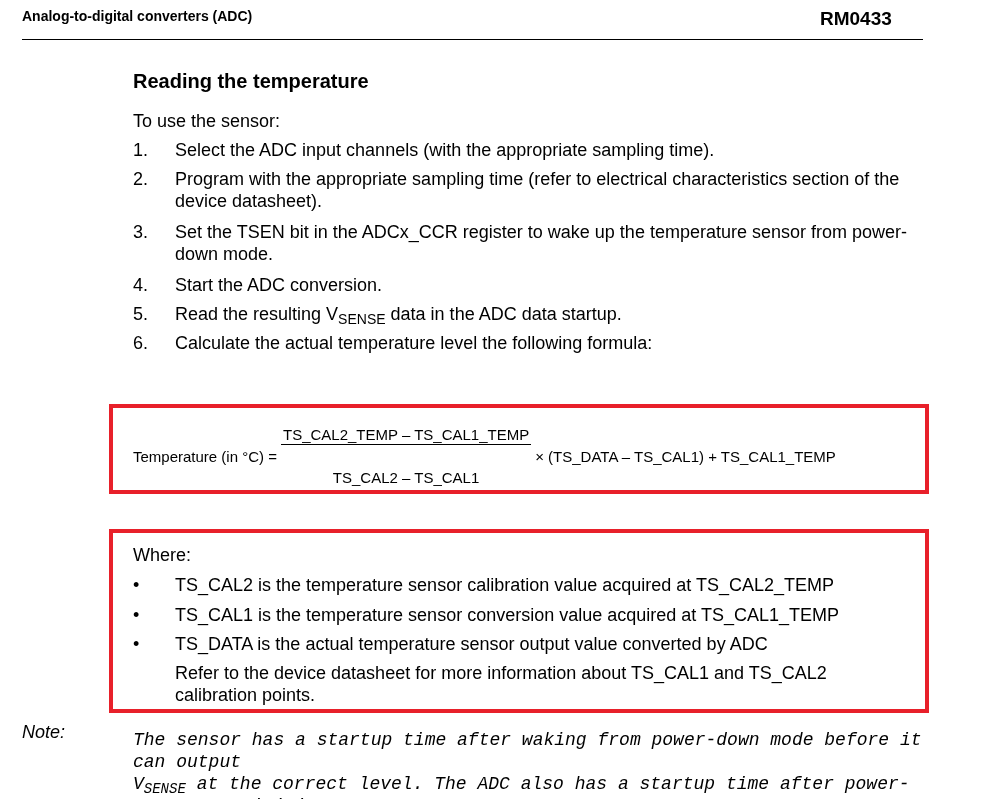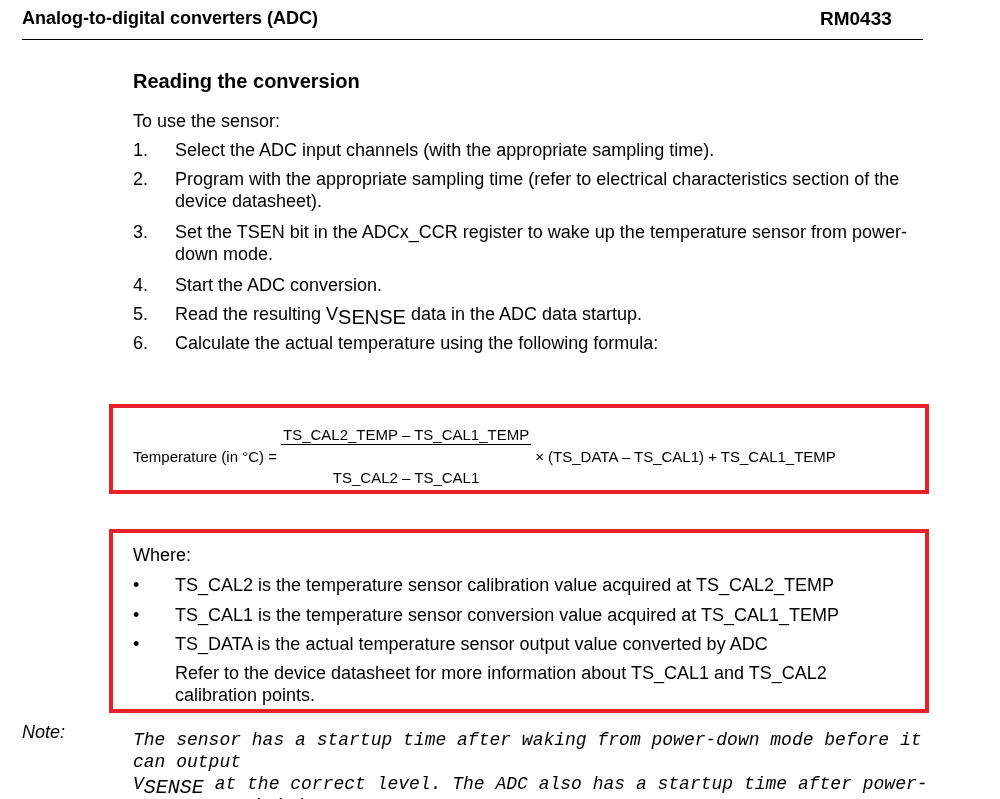--- a/index.html
+++ b/index.html
@@ -1,66 +1,66 @@
 <!DOCTYPE html>
 <html><head>
 <meta charset="utf-8">
 <style>
   html, body { margin:0; padding:0; background:#ffffff; }
   body { width:1000px; height:799px; position:relative; overflow:hidden;
          font-family:"Liberation Sans", sans-serif; color:#000; }
   .abs { position:absolute; }
-  .hdr-left { left:22px; top:8px; font-size:18px; font-weight:bold; }
+  .hdr-left { left:22px; top:8px; font-size:14px; font-weight:bold; }
   .hdr-right { left:820px; top:8px; font-size:19px; font-weight:bold; }
   .hdr-rule { left:22px; top:39px; width:901px; height:1px; background:#000; }
   .section-title { left:133px; top:70px; font-size:20px; font-weight:bold; }
   .body-text { font-size:18px; line-height:22px; }
   .intro { left:133px; top:110px; }
   .step-num { position:absolute; left:133px; }
   .step-text { position:absolute; left:175px; width:760px; }
-  sub.s { font-size:20px; vertical-align:-4px; line-height:0; }
+  sub.s { font-size:14px; vertical-align:-4px; line-height:0; }
   .box { border:4px solid #e8202a; box-sizing:border-box; }
   .formula-box { left:109px; top:404px; width:820px; height:90px; }
   .where-box { left:109px; top:529px; width:820px; height:184px; }
   .formula { position:absolute; left:20px; top:18px; font-size:15px; display:flex; align-items:center; white-space:nowrap; }
   .frac { display:inline-flex; flex-direction:column; align-items:center; margin:0 4px;gap:23px; }
   .frac .num { border-bottom:1px solid #000; padding:0 2px 1px 2px; }
   .frac .den { padding-top:1px; }
   .bullet { position:absolute; left:133px; font-size:18px; }
   .note-label { left:22px; top:722px; font-size:18px; font-style:italic; }
   .note-text { left:133px; top:729px; width:800px; font-size:18px; font-style:italic; line-height:22px;font-family:Liberation Mono, monospace; }
 </style>
 </head>
 <body>
 
 <div class="abs hdr-left">Analog-to-digital converters (ADC)</div>
 <div class="abs hdr-right">RM0433</div>
 <div class="abs hdr-rule"></div>
 
-<div class="abs section-title">Reading the conversion</div>
+<div class="abs section-title">Reading the temperature</div>
 <div class="abs body-text intro">To use the sensor:</div>
 
 <div class="body-text">
   <span class="step-num" style="top:139px">1.</span>
   <span class="step-text" style="top:139px">Select the ADC input channels (with the appropriate sampling time).</span>
 
   <span class="step-num" style="top:168px">2.</span>
   <span class="step-text" style="top:168px">Program with the appropriate sampling time (refer to electrical characteristics section of the device datasheet).</span>
 
   <span class="step-num" style="top:221px">3.</span>
   <span class="step-text" style="top:221px">Set the TSEN bit in the ADCx_CCR register to wake up the temperature sensor from power-down mode.</span>
 
   <span class="step-num" style="top:274px">4.</span>
   <span class="step-text" style="top:274px">Start the ADC conversion.</span>
 
   <span class="step-num" style="top:303px">5.</span>
   <span class="step-text" style="top:303px"><span>Read the resulting V</span><sub class="s">SENSE</sub><span> data in the ADC data startup.</span></span>
 
   <span class="step-num" style="top:332px">6.</span>
-  <span class="step-text" style="top:332px">Calculate the actual temperature using the following formula:</span>
+  <span class="step-text" style="top:332px">Calculate the actual temperature level the following formula:</span>
 </div>
 
 <div class="abs box formula-box">
   <div class="formula">
     <span>Temperature (in °C) =</span>
     <span class="frac">
       <span class="num">TS_CAL2_TEMP – TS_CAL1_TEMP</span>
       <span class="den">TS_CAL2 – TS_CAL1</span>
     </span>
     <span>× (TS_DATA – TS_CAL1) + TS_CAL1_TEMP</span>

